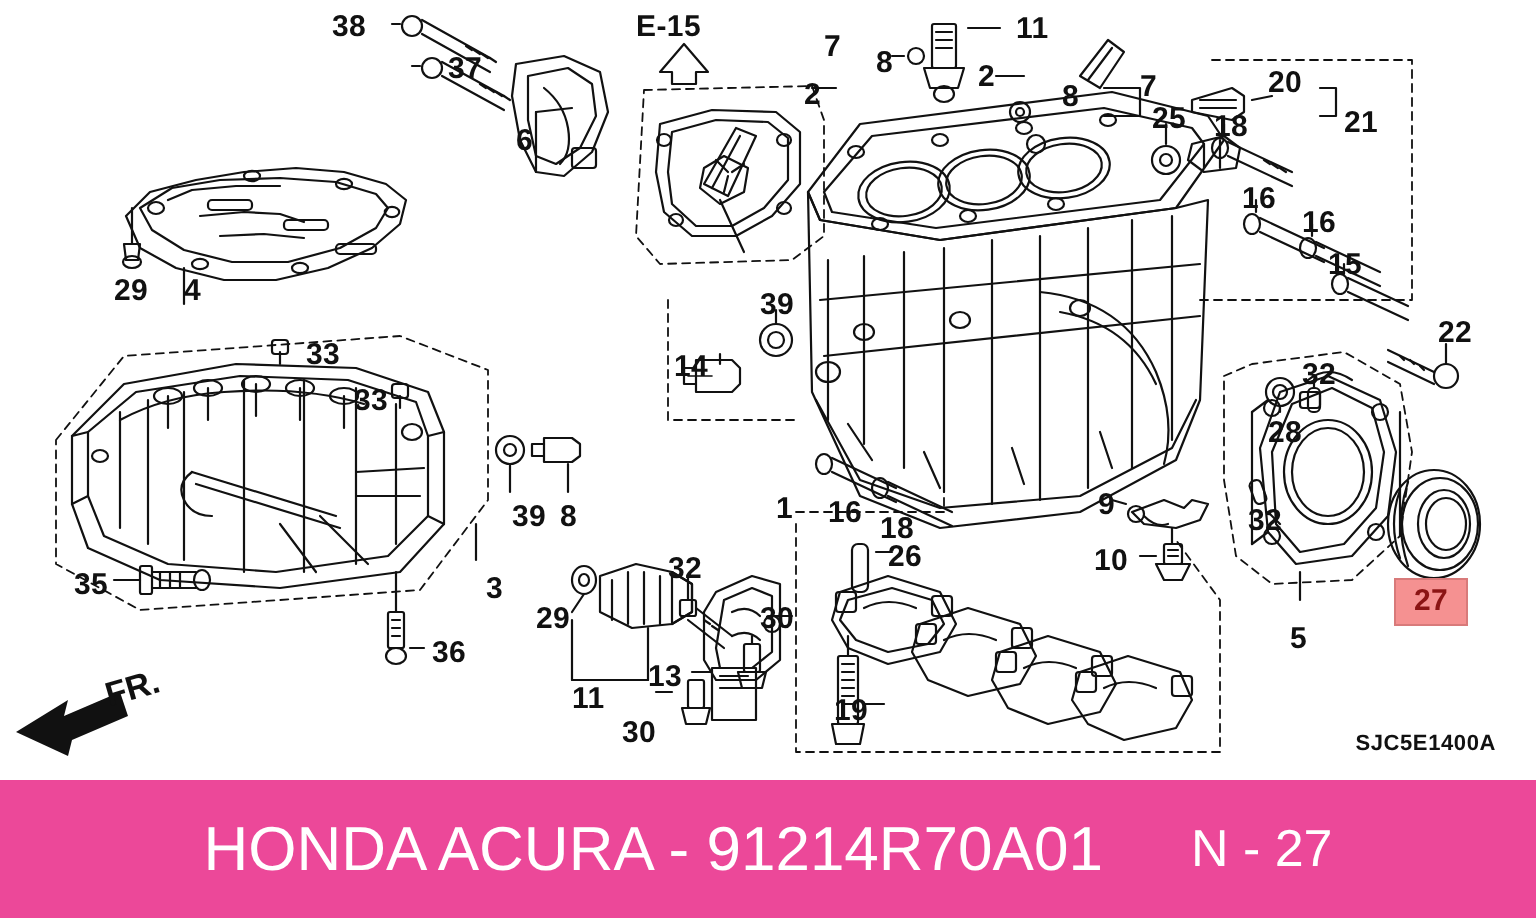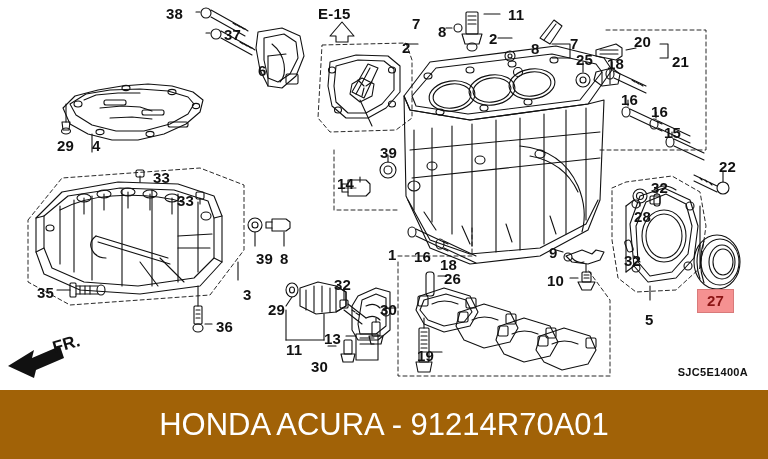--- a/index.html
+++ b/index.html
@@ -70,21 +70,21 @@
     color: #111;
     transform: rotate(-16deg);
     transform-origin: left bottom;
   }
 
   
   #footer-bar {
     position: absolute;
     left: 0; top: 390px;
     width: 768px; height: 69px;
-    background: #a16207;
+    background: #ec4899;
     display: flex;
     align-items: center;
     justify-content: center;
     gap: 44px;
   }
   #footer-title {
     font-family: "Liberation Sans", sans-serif;
     font-size: 31px;
     font-weight: 400;
     color: #ffffff;
@@ -603,15 +603,16 @@
         <path d="M4 30 L30 14 L28 22 L56 10 L60 22 L32 34 L30 42 Z" fill="#111111"></path>
       </svg>
       <div class="fr-text">FR.</div>
     </div>
 
     <div id="diagram-code">SJC5E1400A</div>
   </div>
 
   <div id="footer-bar">
     <div id="footer-title">HONDA ACURA - 91214R70A01</div>
+    <div id="footer-page">N - 27</div>
   </div>
 
 </div>
 
 </body></html>

